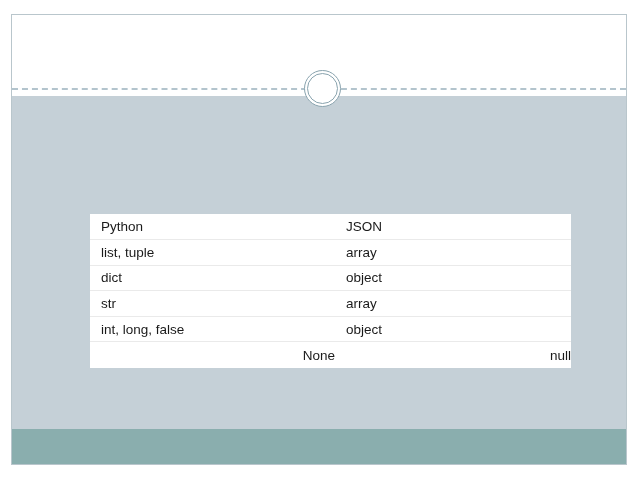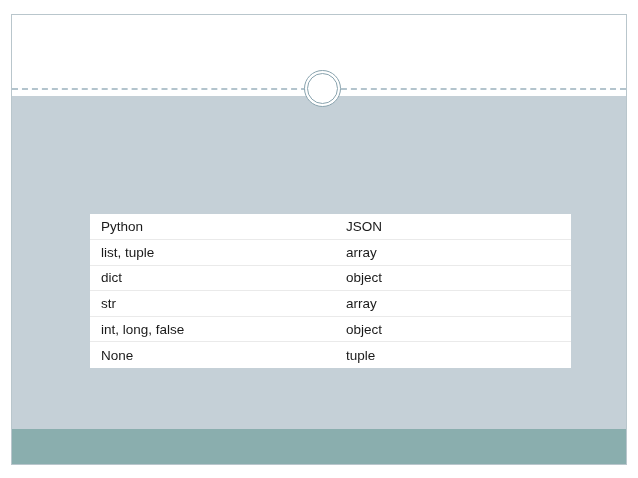--- a/index.html
+++ b/index.html
@@ -116,20 +116,21 @@
     padding: 0 0 0 11px;
     font-size: 13.5px;
     color: #1a1a1a;
     border-bottom: 1px solid #eaeaea;
     vertical-align: middle;
     white-space: nowrap;
     overflow: hidden;
   }
   #mapping-table tr:last-child td {
     border-bottom: none;
+    text-align: right;
   }
   #mapping-table td.col-left  { width: 234px; }
   #mapping-table td.col-right { width: 225px; }
   #mapping-table tr.header-row td {
     font-size: 13.5px;
     color: #1a1a1a;
   }
 </style>
 </head>
 <body>
@@ -166,20 +167,20 @@
       <tr>
         <td class="col-left">str</td>
         <td class="col-right">array</td>
       </tr>
       <tr>
         <td class="col-left">int, long, false</td>
         <td class="col-right">object</td>
       </tr>
       <tr>
         <td class="col-left">None</td>
-        <td class="col-right">tuple</td>
+        <td class="col-right">null</td>
       </tr>
     </tbody>
   </table>
 
   <div id="slide-footer"></div>
 
 </div>
 
 </body></html>

